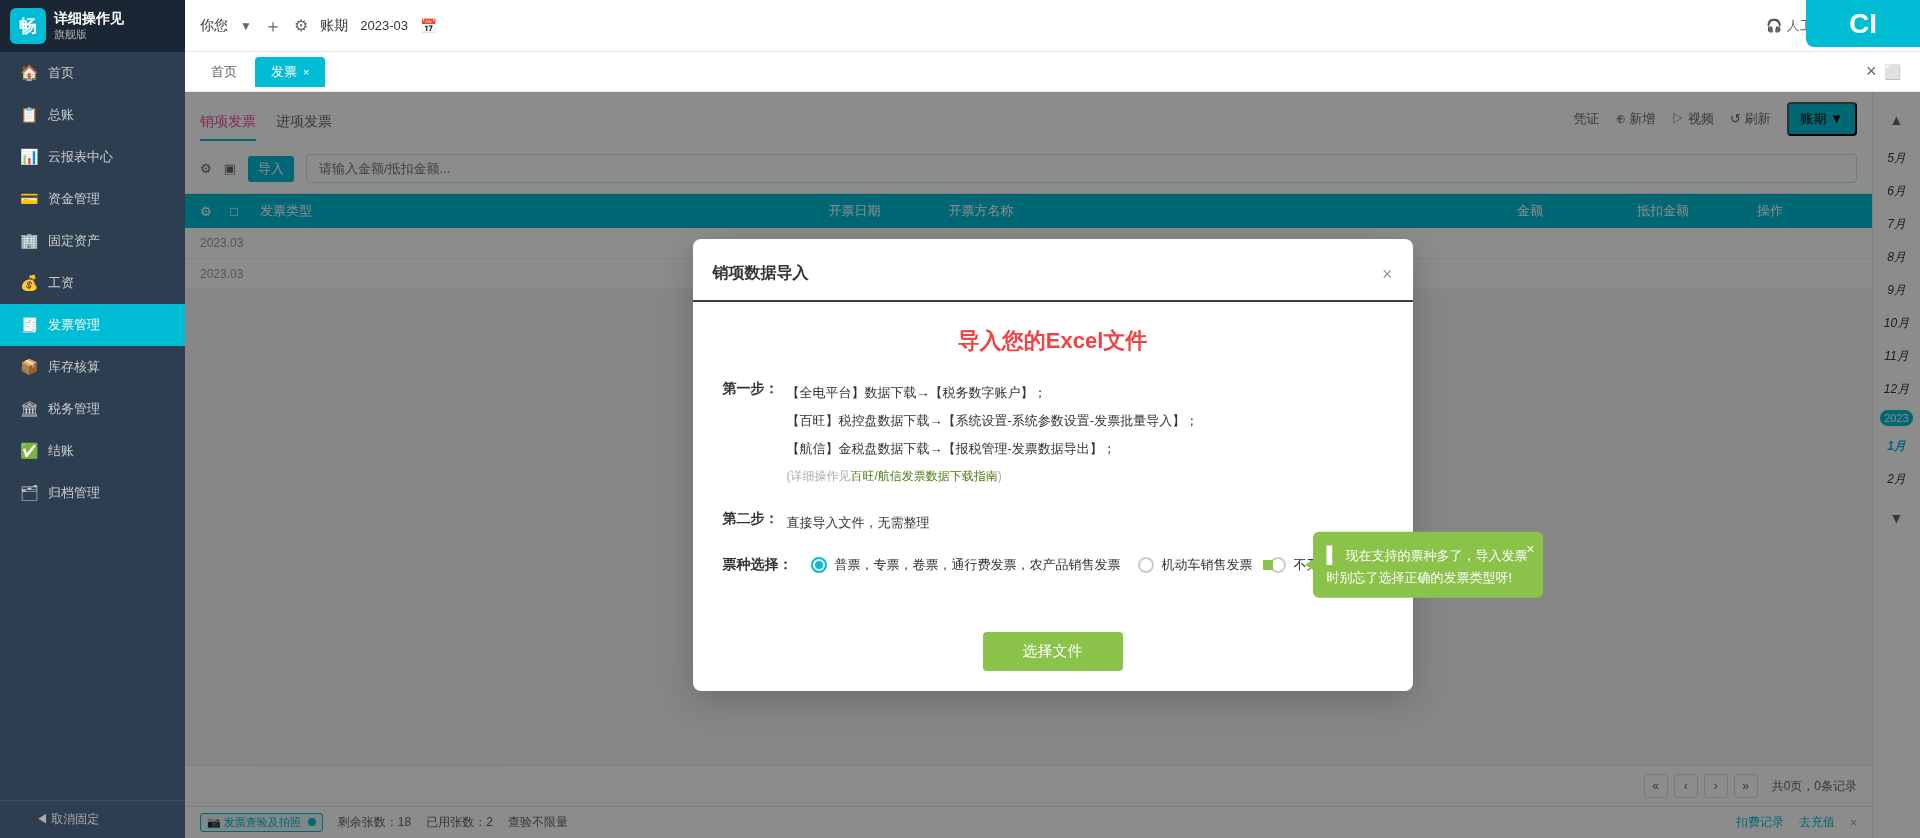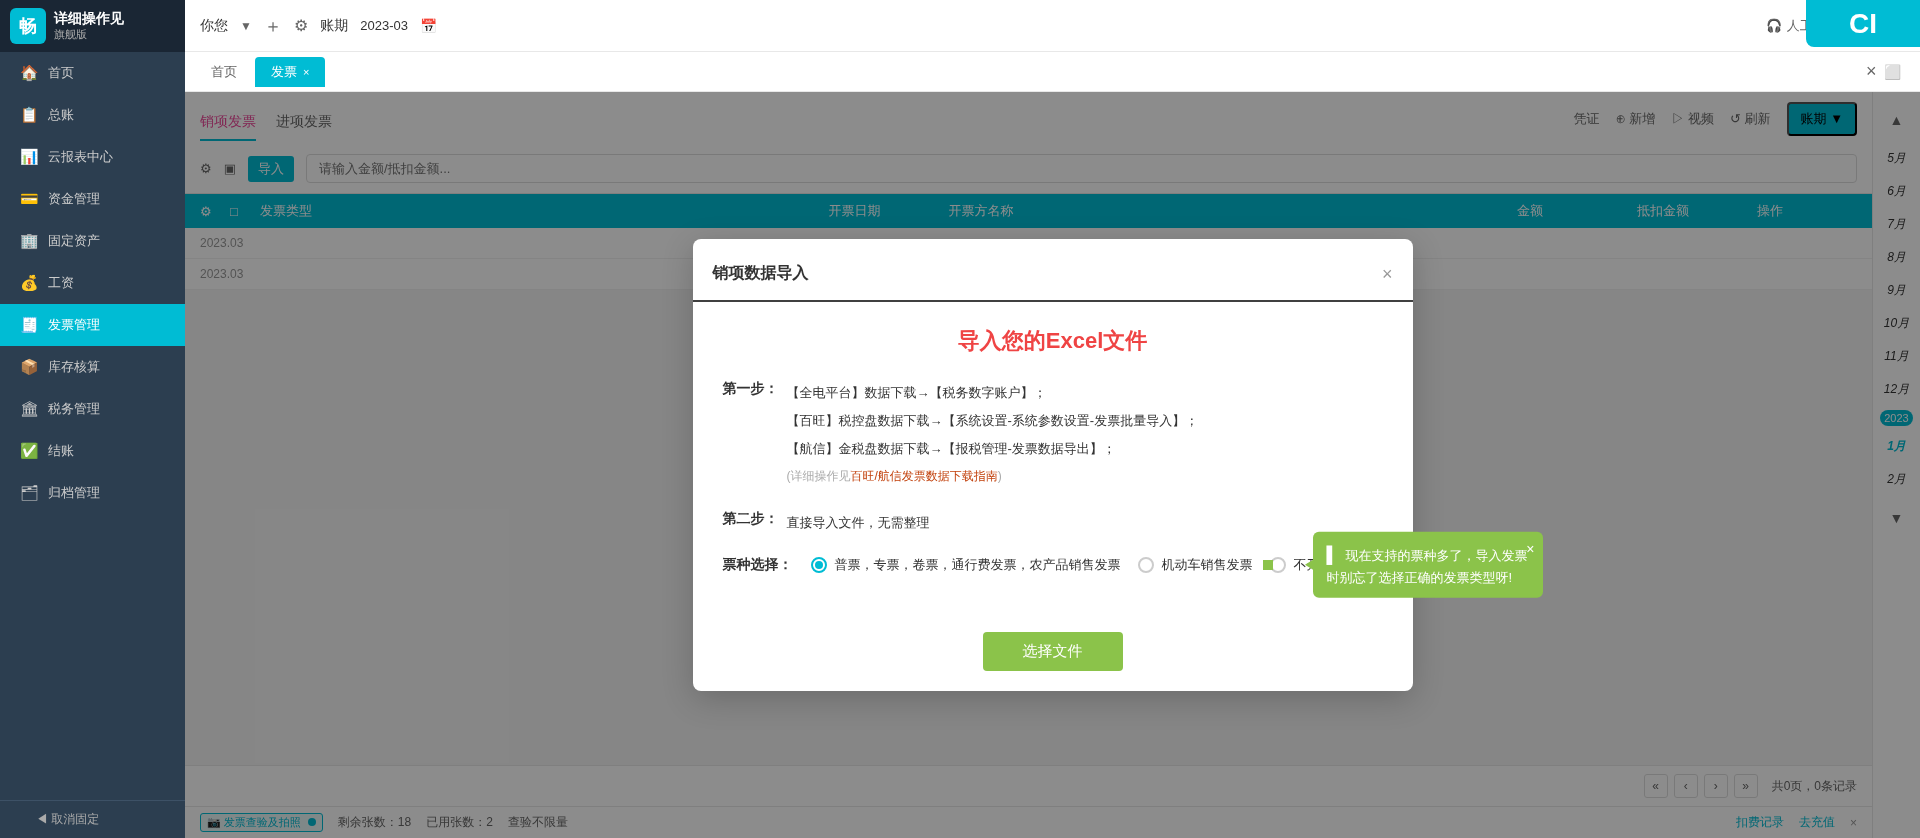--- a/index.html
+++ b/index.html
@@ -80,21 +80,21 @@
     .modal { background: #fff; border-radius: 8px; width: 720px; box-shadow: 0 8px 32px rgba(0,0,0,0.2); position: relative; z-index: 101; }
     .modal-header { display: flex; align-items: center; justify-content: space-between; padding: 16px 20px; border-bottom: 2px solid #404040; margin-top: 8px; }
     .modal-title { font-size: 16px; font-weight: bold; color: #333; }
     .modal-close { cursor: pointer; color: #999; font-size: 18px; line-height: 1; }
     .modal-body { padding: 24px 30px 20px; }
     .modal-main-title { text-align: center; font-size: 22px; font-weight: bold; color: #ef4444; margin-bottom: 24px; }
     .step-block { margin-bottom: 20px; }
     .step-label { font-size: 14px; color: #333; font-weight: bold; margin-bottom: 8px; }
     .step-content { font-size: 13px; color: #333; line-height: 2; }
     .step-content p { margin-bottom: 2px; }
-    .step-link { color: #c2410c; cursor: pointer; text-decoration: none; }
+    .step-link { color: #4d7c0f; cursor: pointer; text-decoration: none; }
     .step-hint { color: #aaa; font-size: 12px; }
     .ticket-choice { margin-bottom: 16px; }
     .ticket-choice-label { font-size: 14px; color: #333; font-weight: bold; margin-bottom: 12px; }
     .radio-group { display: flex; gap: 17px; padding-left: 10px; }
     .radio-item { display: flex; align-items: center; gap: 8px; font-size: 13px; color: #333; cursor: pointer; }
     .radio-circle { width: 16px; height: 16px; border-radius: 50%; border: 2px solid #ccc; display: flex; align-items: center; justify-content: center; flex-shrink: 0; }
     .radio-circle.selected { border-color: #00bcd4; }
     .radio-circle.selected::after { content: ''; width: 8px; height: 8px; border-radius: 50%; background: #00bcd4; display: block; }
     .modal-footer { padding: 10px 30px 20px; text-align: center; }
     .btn-select-file { background: #8bc34a; color: #fff; border: none; padding: 10px 40px; font-size: 15px; border-radius: 4px; cursor: pointer; font-family: inherit; }

